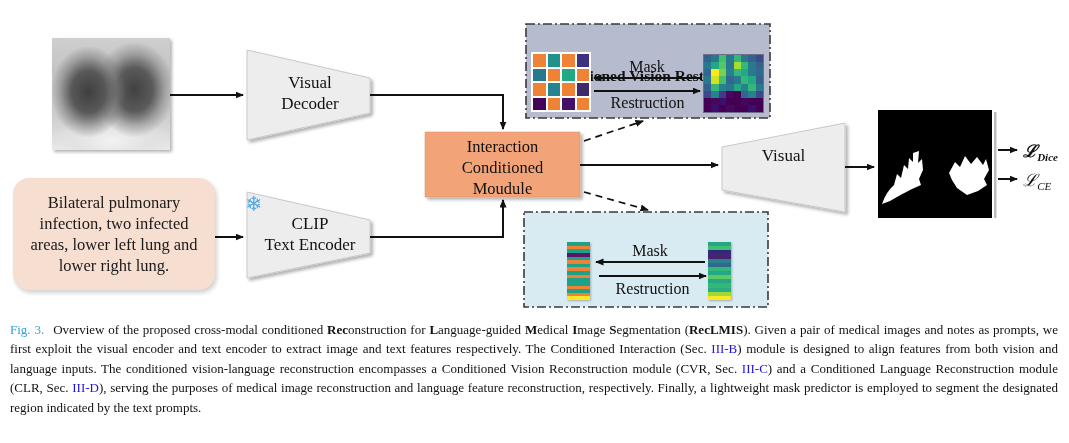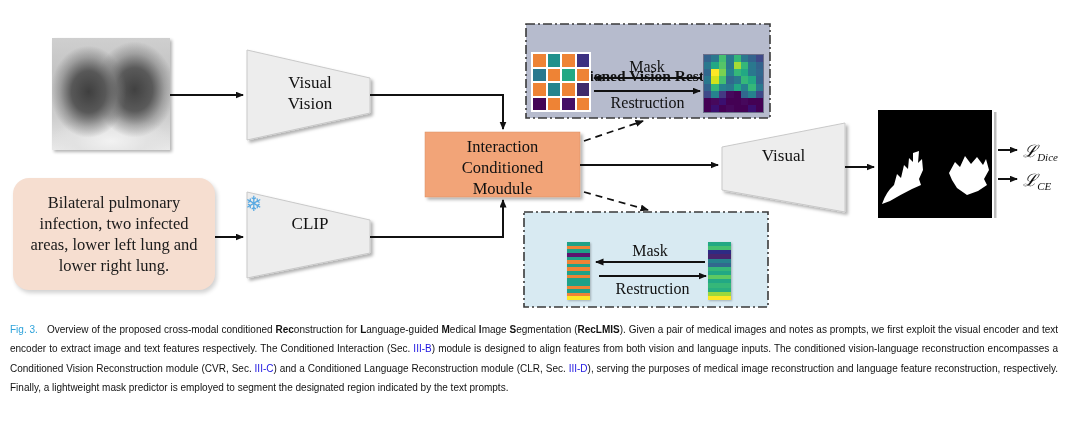--- a/index.html
+++ b/index.html
@@ -48,21 +48,21 @@
         box-shadow:1px 1px 2px rgba(0,0,0,.25);}
   .vbar>div{flex:1;}
   .clr-left-bar{left:567px;top:242px;}
   .clr-right-bar{left:708px;top:242px;}
 
   .mask-wrap{position:absolute;left:878px;top:110px;}
   .loss{position:absolute;font-style:italic;font-size:17px;color:#111;}
   .loss sub{font-size:11px;font-style:italic;}
 
   .caption{position:absolute;left:10px;top:320px;width:1048px;
-           font-family:Liberation Sans, sans-serif;font-size:10px;line-height:19.4px;
+           font-family:Liberation Serif, serif;font-size:13px;line-height:19.4px;
            color:#111;text-align:justify;}
   .seg-normal{}
   .seg-bold{font-weight:bold;}
   .seg-link{color:var(--link_blue,#1d14e0);}
   .seg-figlabel{color:var(--figlabel_blue,#2da2da);margin-right:9px;}
 </style>
 </head>
 <body>
 
 <div class="stage">
@@ -110,25 +110,26 @@
       <path class="dashed-arrow" d="M584,192 L648,210" marker-end="url(#ah)"></path>
     </svg>
 
     <div class="xray"></div>
     <div class="prompt-box">
       <span>Bilateral pulmonary infection, two infected areas, lower left lung and lower right lung.</span>
     </div>
 
     <div class="lbl enc-lbl" style="left:258px;top:72px;width:104px;">
       <div>Visual</div>
-      <div>Vision</div>
+      <div>Decoder</div>
     </div>
     <span class="snowflake">❄</span>
     <div class="lbl enc-lbl" style="left:254px;top:213px;width:112px;">
       <div>CLIP</div>
+      <div>Text Encoder</div>
     </div>
     <div class="lbl cim-lbl">
       <div>Interaction</div>
       <div>Conditioned</div>
       <div>Moudule</div>
     </div>
     <div class="lbl enc-lbl" style="left:731px;top:145px;width:105px;">
       <div>Visual</div>
     </div>
 
@@ -257,21 +258,21 @@
     <div class="lbl mr-lbl" style="left:605px;top:242px;width:90px;">Mask</div>
     <div class="lbl mr-lbl" style="left:600px;top:280px;width:105px;">Restruction</div>
 
     <svg class="mask-wrap" width="120" height="110" viewBox="0 0 120 110">
       <rect x="0" y="0" width="114" height="108" fill="#000"></rect>
       <path d="M4,94 Q8,82 16,75 L19,64 L23,68 L26,55 L30,59 L31,48 L35,52 L35,43 L41,41 L40,53 L44,49 L45,60 L41,69 L43,75 L34,79 Q22,85 12,91 Z" fill="#fff"></path>
       <path d="M71,63 L77,52 L82,57 L87,46 L93,54 L99,47 L105,55 L108,49 L111,60 L106,69 L109,75 L100,81 L89,85 L79,78 L74,70 Z" fill="#fff"></path>
       <rect x="116" y="2" width="2.5" height="106" fill="#bdbdbd"></rect>
     </svg>
 
-    <div class="loss" style="left:1023px;top:139px;">
+    <div class="loss" style="left:1023px;top:139px;font-weight:bold;">
       <span>ℒ</span><sub>Dice</sub>
     </div>
     <div class="loss" style="left:1023px;top:168px;">
       <span>ℒ</span><sub>CE</sub>
     </div>
   </div>
 
   <div class="caption"><span class="seg-figlabel">Fig. 3.</span><span class="seg-normal">Overview of the proposed cross-modal conditioned </span><span class="seg-bold">Rec</span><span class="seg-normal">onstruction for </span><span class="seg-bold">L</span><span class="seg-normal">anguage-guided </span><span class="seg-bold">M</span><span class="seg-normal">edical </span><span class="seg-bold">I</span><span class="seg-normal">mage </span><span class="seg-bold">S</span><span class="seg-normal">egmentation (</span><span class="seg-bold">RecLMIS</span><span class="seg-normal">). Given a pair of medical images and notes as prompts, we first exploit the visual encoder and text encoder to extract image and text features respectively. The Conditioned Interaction (Sec. </span><span class="seg-link">III-B</span><span class="seg-normal">) module is designed to align features from both vision and language inputs. The conditioned vision-language reconstruction encompasses a Conditioned Vision Reconstruction module (CVR, Sec. </span><span class="seg-link">III-C</span><span class="seg-normal">) and a Conditioned Language Reconstruction module (CLR, Sec. </span><span class="seg-link">III-D</span><span class="seg-normal">), serving the purposes of medical image reconstruction and language feature reconstruction, respectively. Finally, a lightweight mask predictor is employed to segment the designated region indicated by the text prompts.</span></div>
 </div>
 

